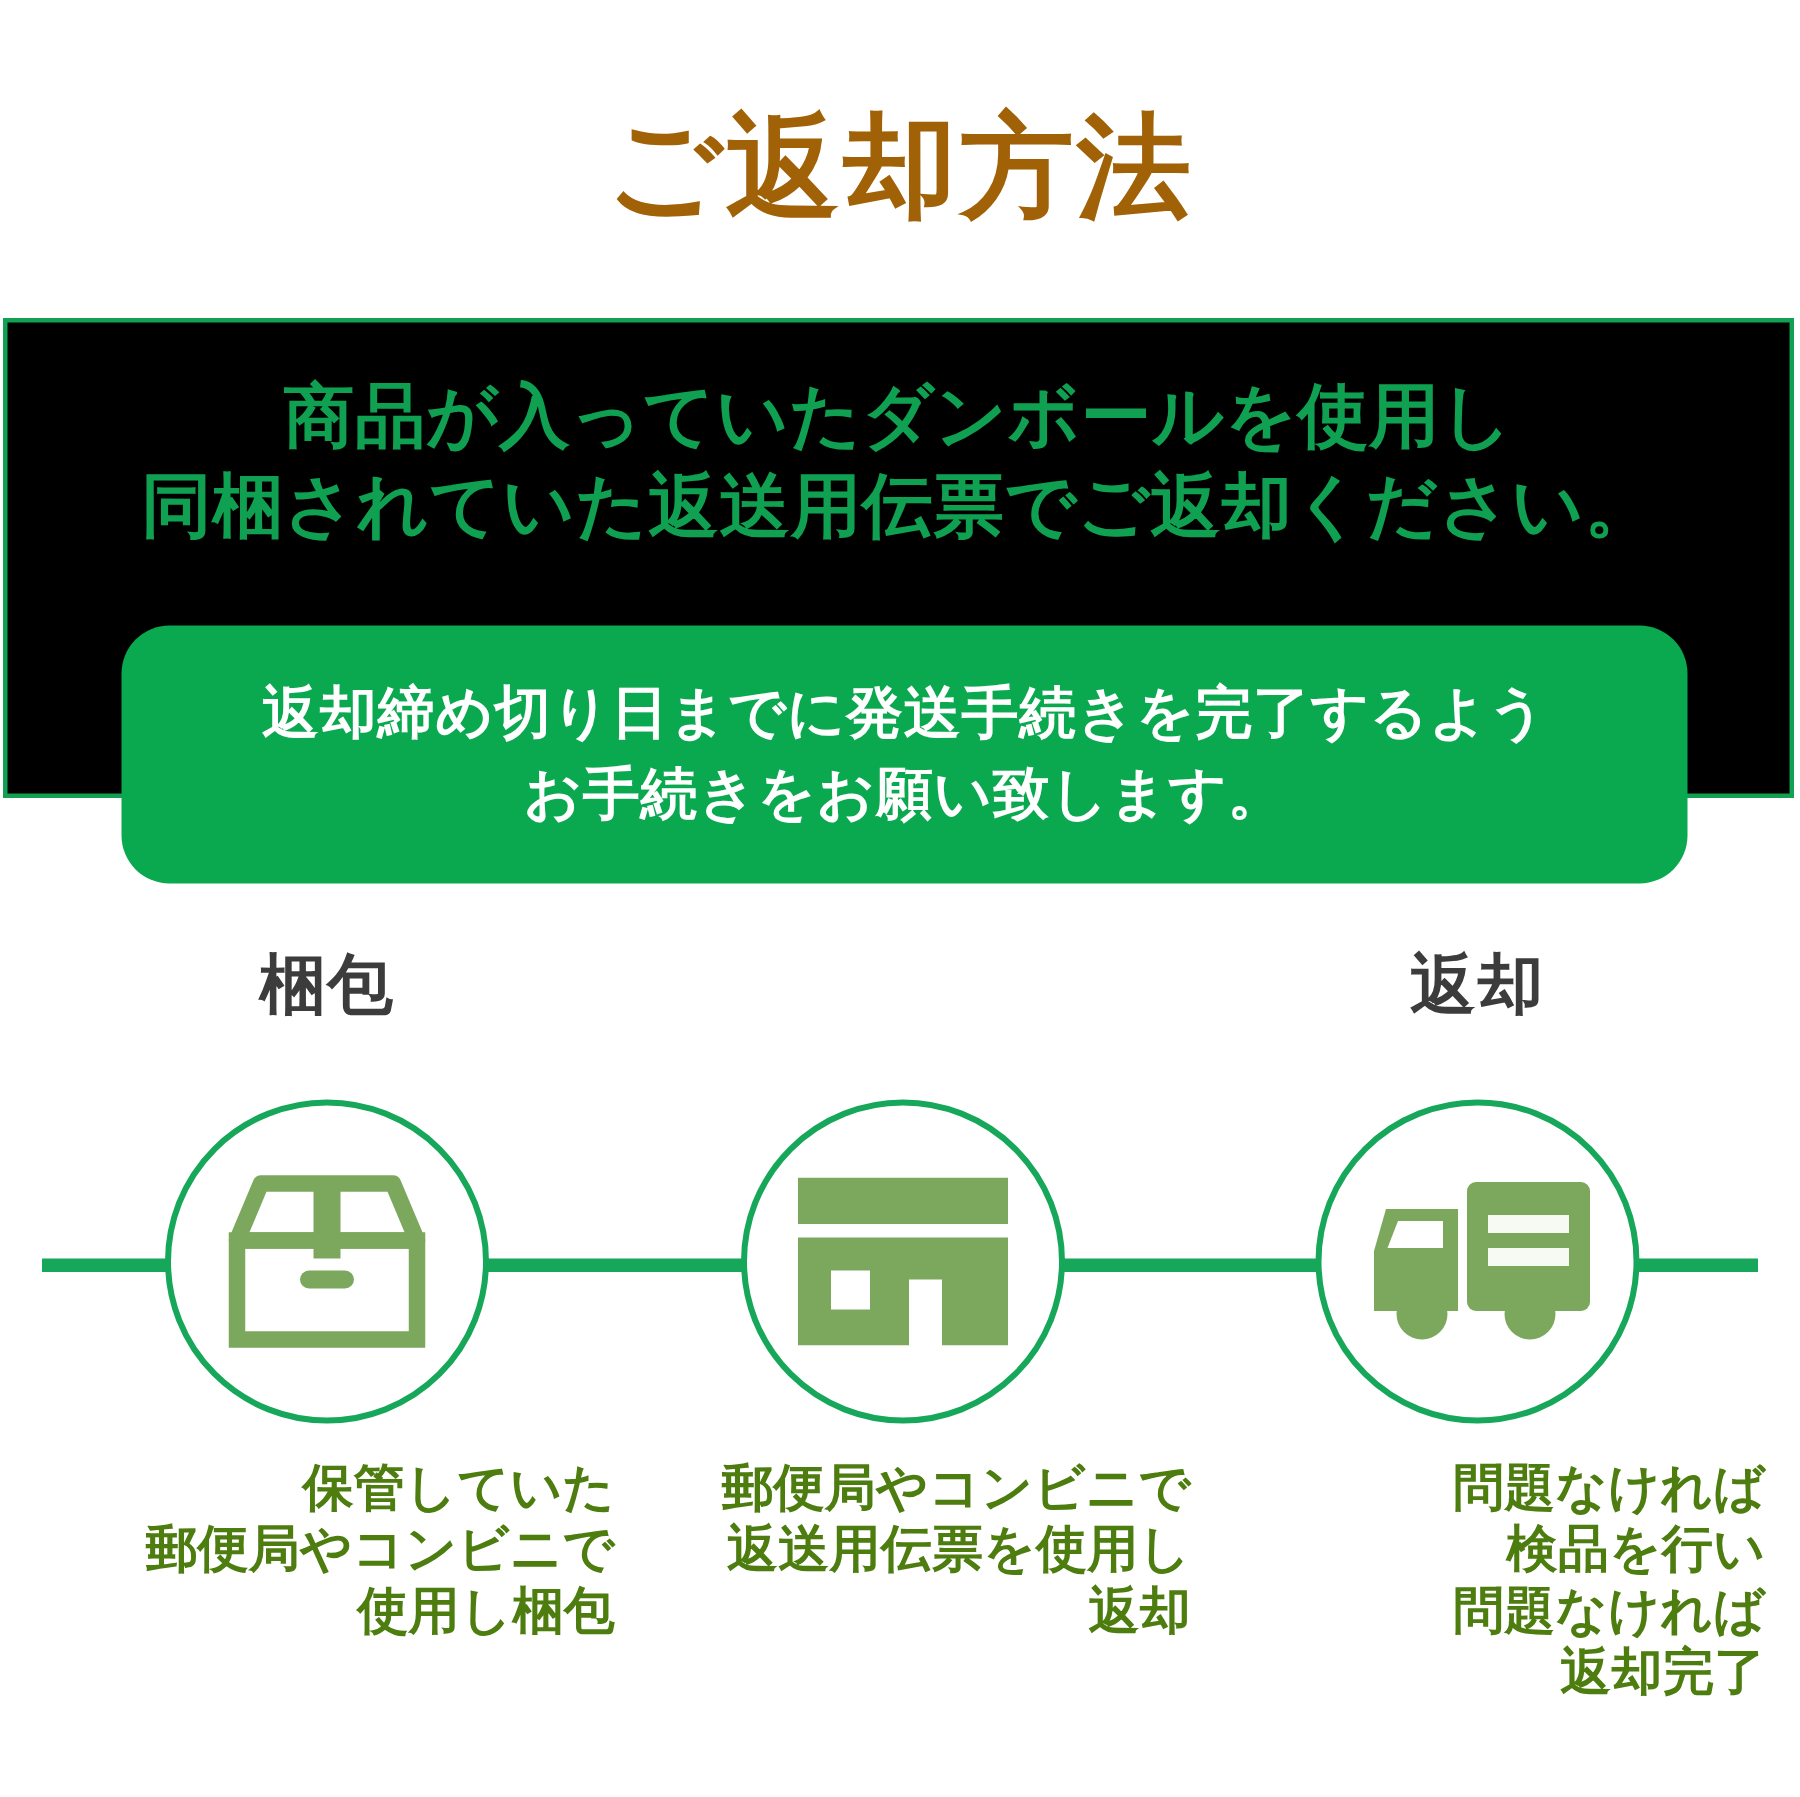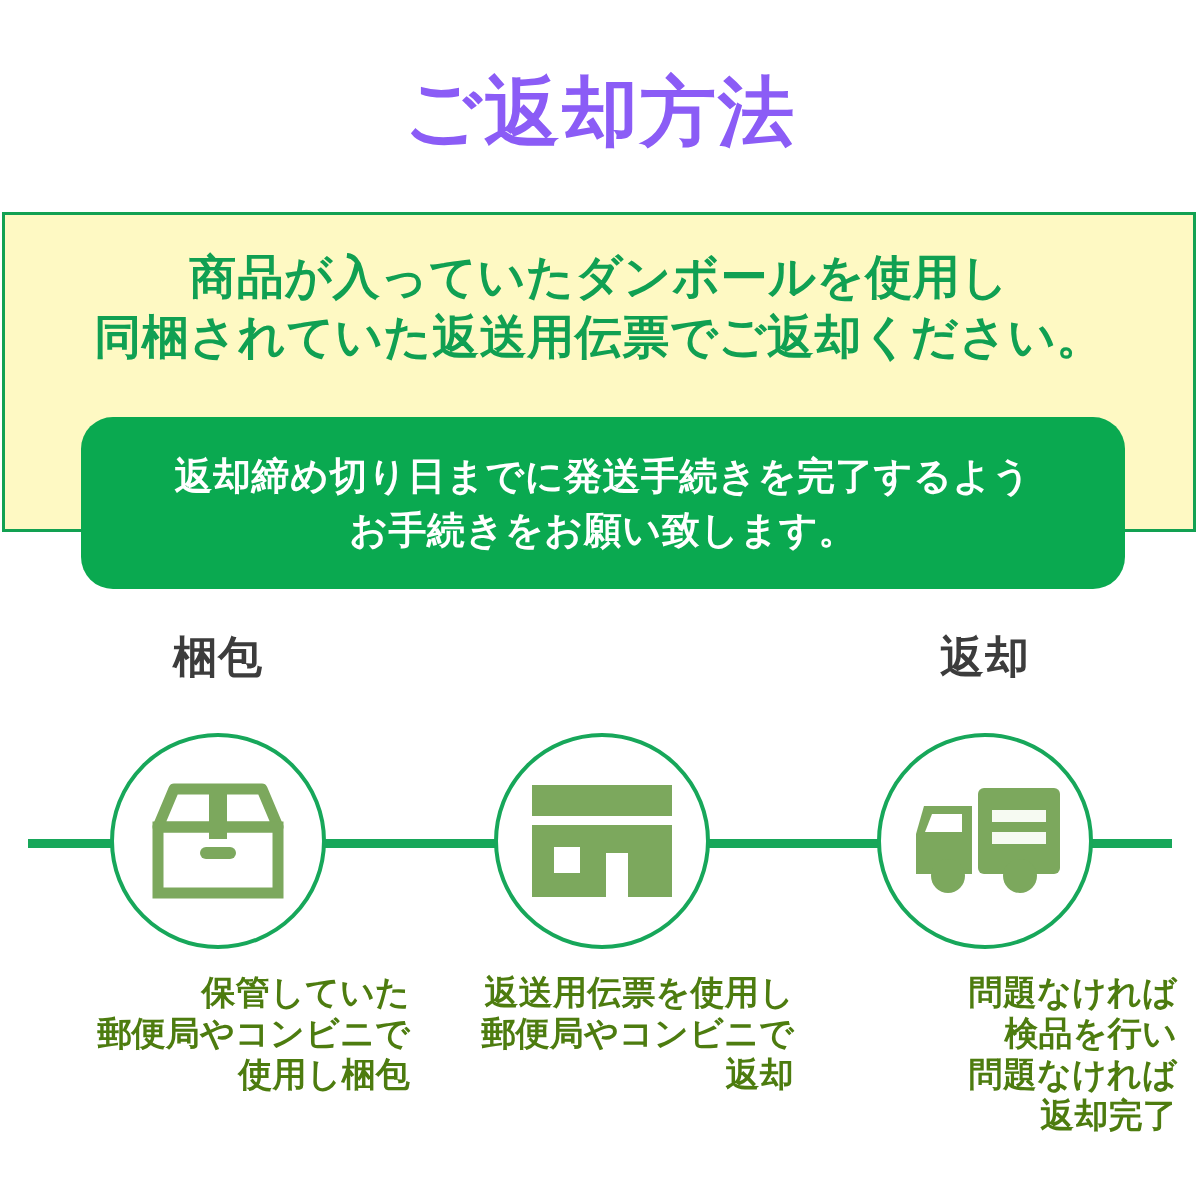--- a/index.html
+++ b/index.html
@@ -24,34 +24,34 @@
   
   .page-title {
     position: absolute;
     top: 68px;
     left: 0;
     width: 1200px;
     text-align: center;
     font-size: 76px;
     line-height: 88px;
     font-weight: bold;
-    color: #8b5cf6;
+    color: #a16207;
     letter-spacing: 2px;
   }
 
   
   .notice-panel {
     position: absolute;
     left: 2px;
     top: 212px;
     width: 1194px;
     height: 320px;
     border: 3px solid #12a152;
     box-sizing: border-box;
-    background: #fef9c3;
+    background: #000000;
   }
 
   .headline {
     position: absolute;
     top: 32px;
     left: 0;
     width: 100%;
     text-align: center;
     color: #10a052;
     font-weight: bold;
@@ -221,22 +221,22 @@
 
             <rect x="0" y="0" width="140" height="31" fill="#7ca85d"></rect>
 
             <path d="M0 40 H140 V112 H96 V68 H74 V112 H0 Z" fill="#7ca85d"></path>
 
             <rect x="22" y="62" width="26" height="26" fill="#ffffff"></rect>
           </svg>
         </span>
       </div>
       <div class="caption">
+        <span class="line">郵便局やコンビニで</span>
         <span class="line">返送用伝票を使用し</span>
-        <span class="line">郵便局やコンビニで</span>
         <span class="line">返却</span>
       </div>
     </div>
 
     <div class="step step-3">
       <div class="step-label">返却</div>
       <div class="circle">
         <span>
           <svg width="150" height="106" viewBox="0 0 150 106" fill="none" aria-hidden="true">
 

